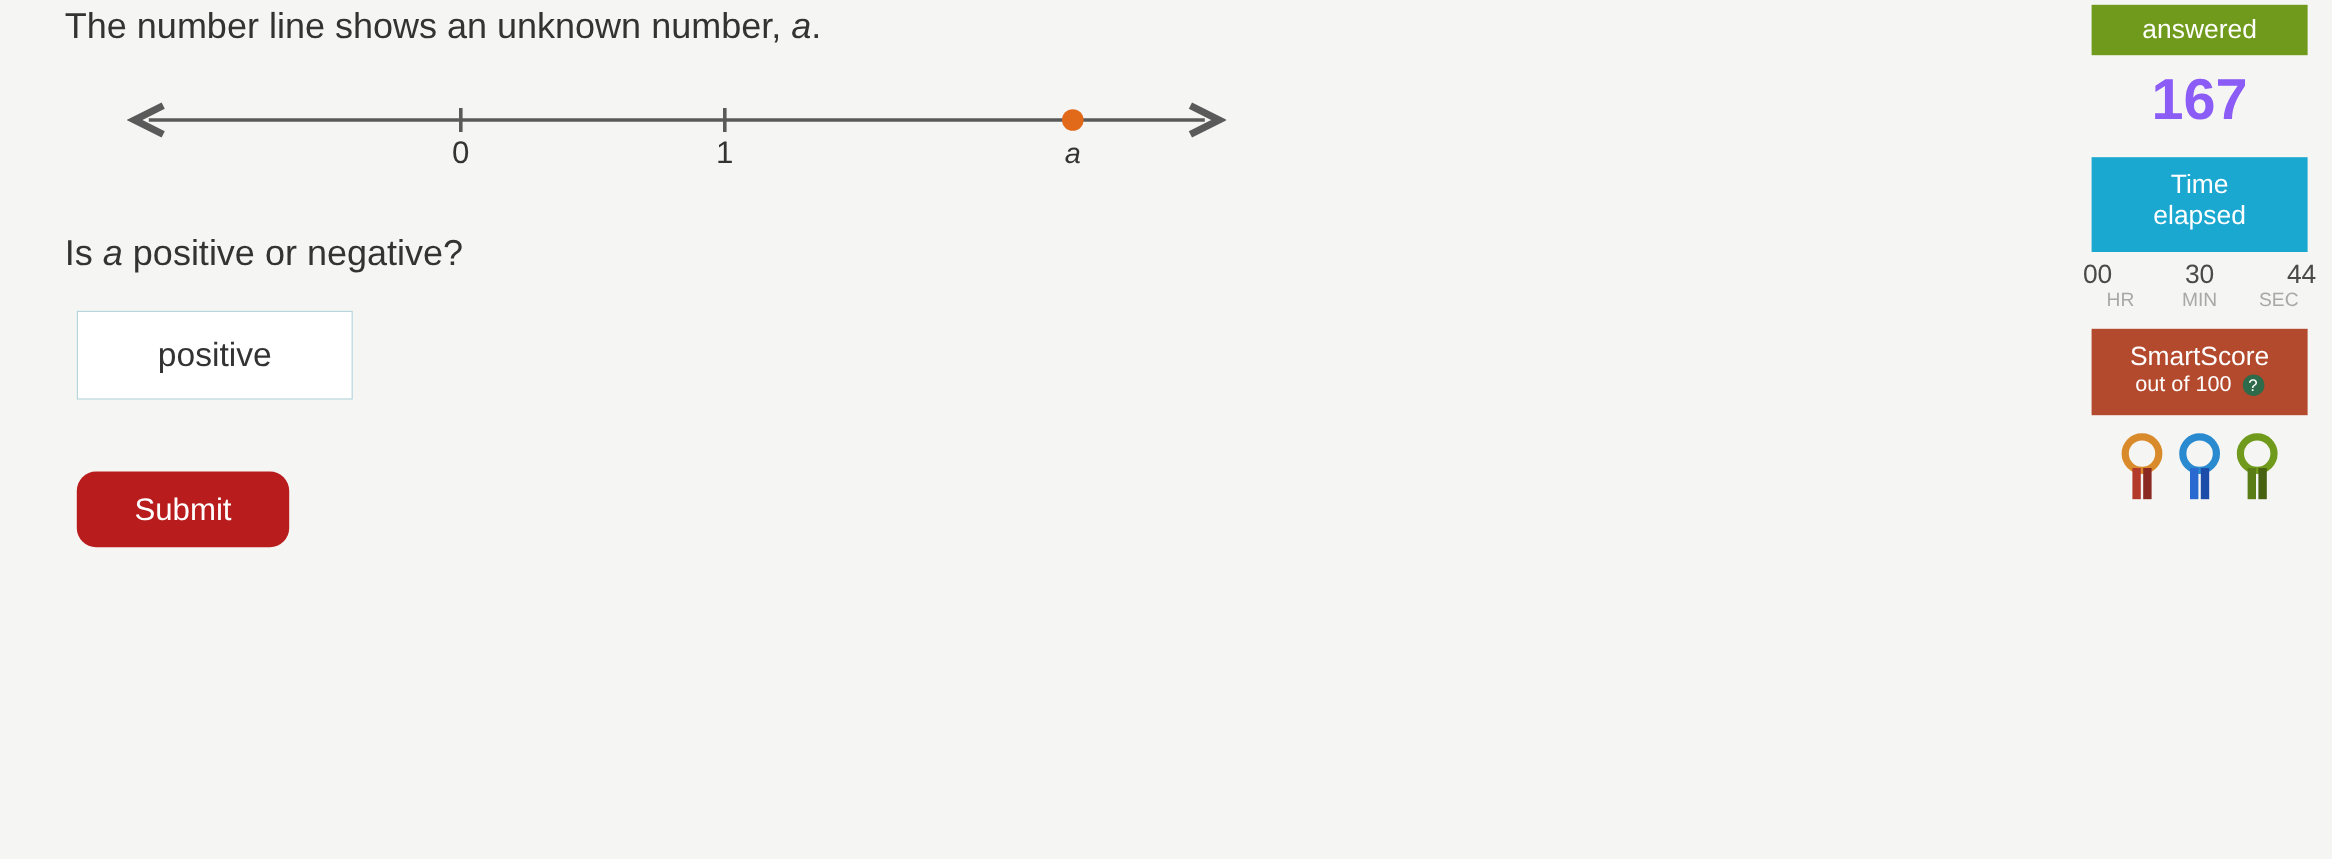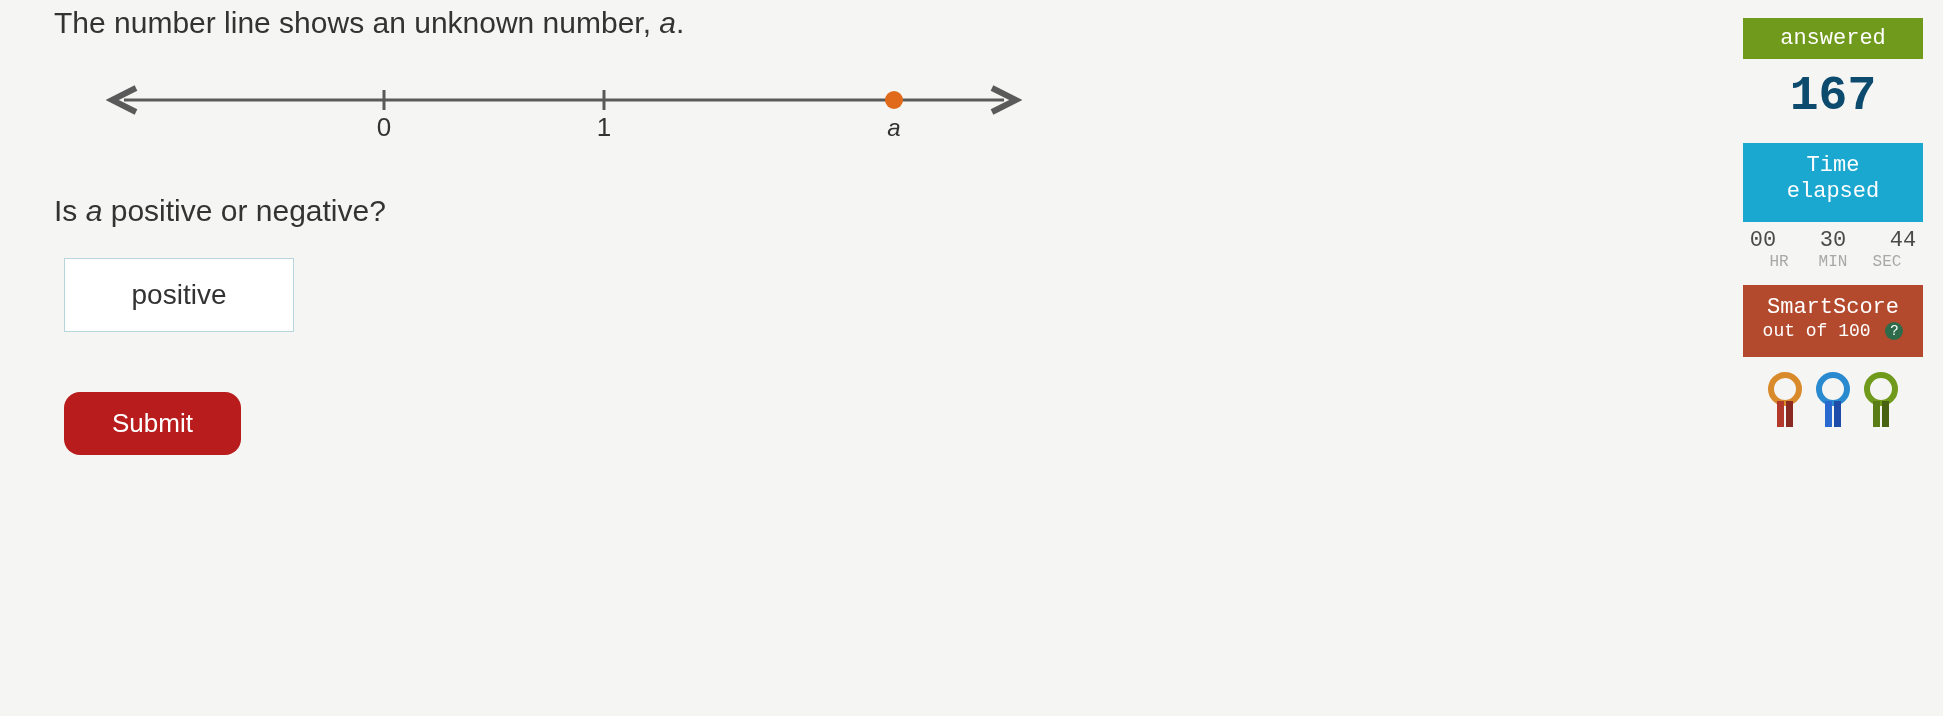--- a/index.html
+++ b/index.html
@@ -56,54 +56,53 @@
     border: none;
     font-size: 26px;
     padding: 16px 48px;
     border-radius: 16px;
     cursor: pointer;
     margin-left: 10px;
   }
   .sidebar {
     position: absolute;
     right: 0;
-    top: 18px;
+    top: 4px;
     width: 220px;
     text-align: center;
-    font-family: Liberation Mono, monospace;
   }
   .badge {
     color: #fff;
     font-size: 22px;
     padding: 8px 0;
     margin: 0 auto 6px auto;
     width: 180px;
   }
   .badge.green { background: #6f9a1b; }
   .badge.blue { background: #1aa7d0; padding: 10px 0 16px 0; line-height: 1.2; }
   .badge.red { background: #b34a2d; padding: 10px 0 14px 0; line-height: 1.2; }
   .bignum {
     font-size: 48px;
     font-weight: bold;
-    color: #0c4a6e;
+    color: #8b5cf6;
     margin: 10px 0 20px 0;
   }
   .time-grid {
     display: flex;
-    justify-content: center;
+    justify-content: space-between;
     gap: 20px;
     font-size: 22px;
     color: #4a4a4a;
     margin-top: 6px;
   }
   .time-grid .cell { text-align: center; width: 50px; }
   .time-labels {
     display: flex;
     justify-content: center;
-    gap: 4px;
+    gap: 16px;
     font-size: 16px;
     color: #a8a8a8;
     margin-bottom: 14px;
   }
   .time-labels .cell { text-align: center; width: 50px; }
   .smartscore-sub { font-size: 18px; }
   .qicon {
     display: inline-block;
     width: 18px; height: 18px;
     border-radius: 50%;

